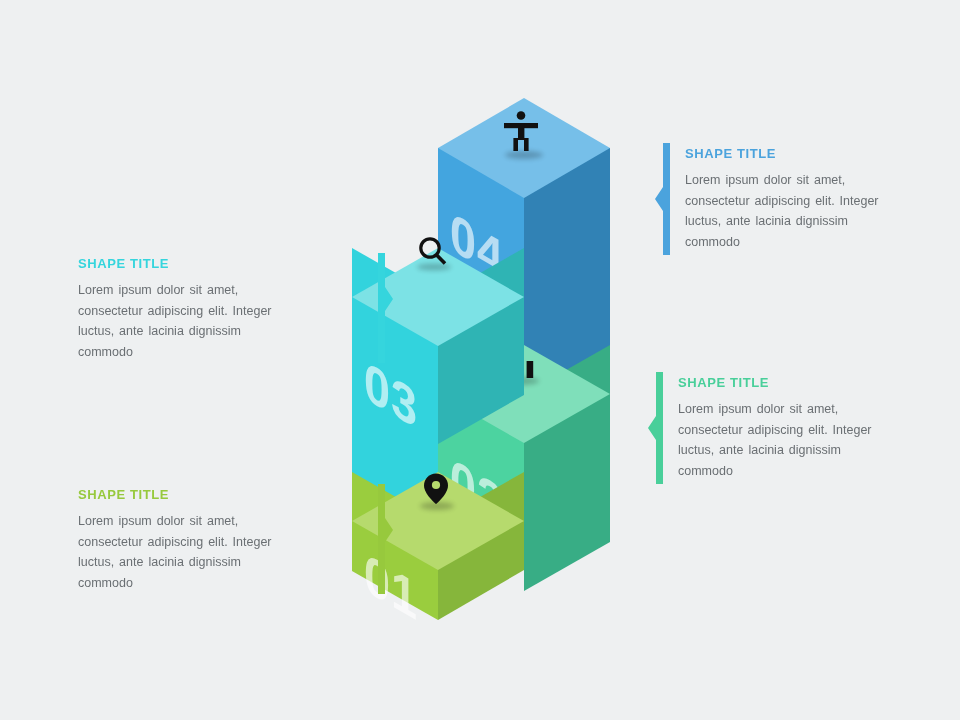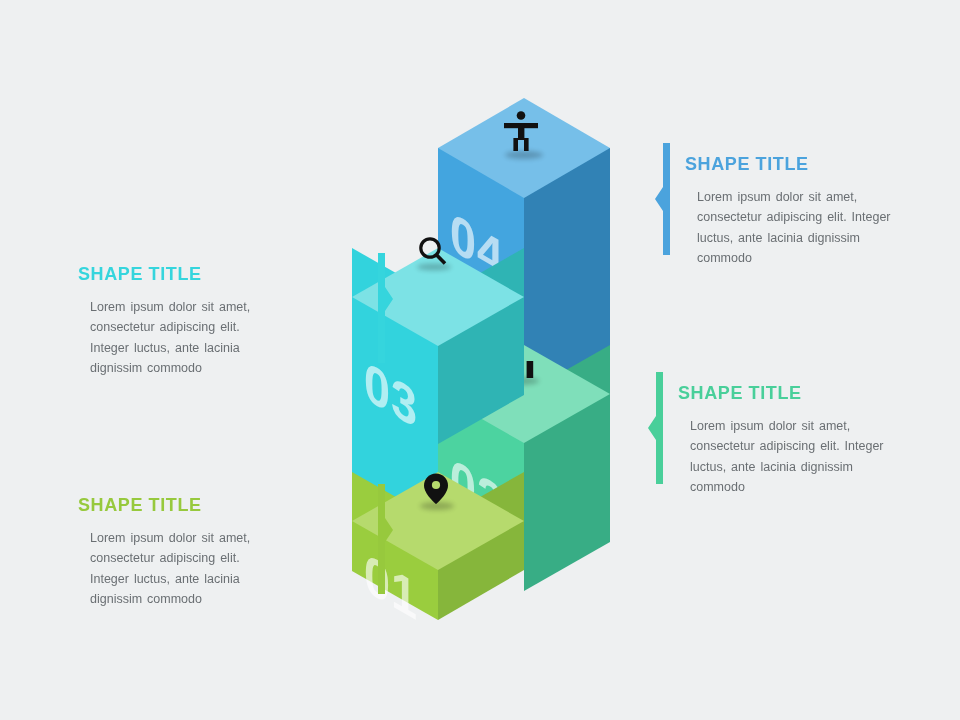--- a/index.html
+++ b/index.html
@@ -22,31 +22,31 @@
     fill-opacity:.62;
     font-family:"Liberation Sans", sans-serif;
     font-size:54px;
     font-weight:700;
     letter-spacing:1px;
   }
 
   
   .callout{position:absolute;}
   .callout .title{
-    font-size:18px;
+    font-size:13px;
     font-weight:700;
     letter-spacing:.6px;
-    margin:12px 0 9px 0;
+    margin:4px 0 9px 0;
     line-height:1.1;
   }
   .callout .body{
     font-size:12.5px;
     line-height:20.5px;
     color:#6a6f73;
-    margin:12px;
+    margin:0;
     word-spacing:1.5px;
   }
   .callout.right{text-align:left;}
   .callout.left{text-align:left;}
 
   .bar{position:absolute;top:0;width:7px;}
   .bar svg{display:block;}
 
   .c-right .txt{margin-left:30px;width:222px;}
   .c-left  .txt{width:212px;}

